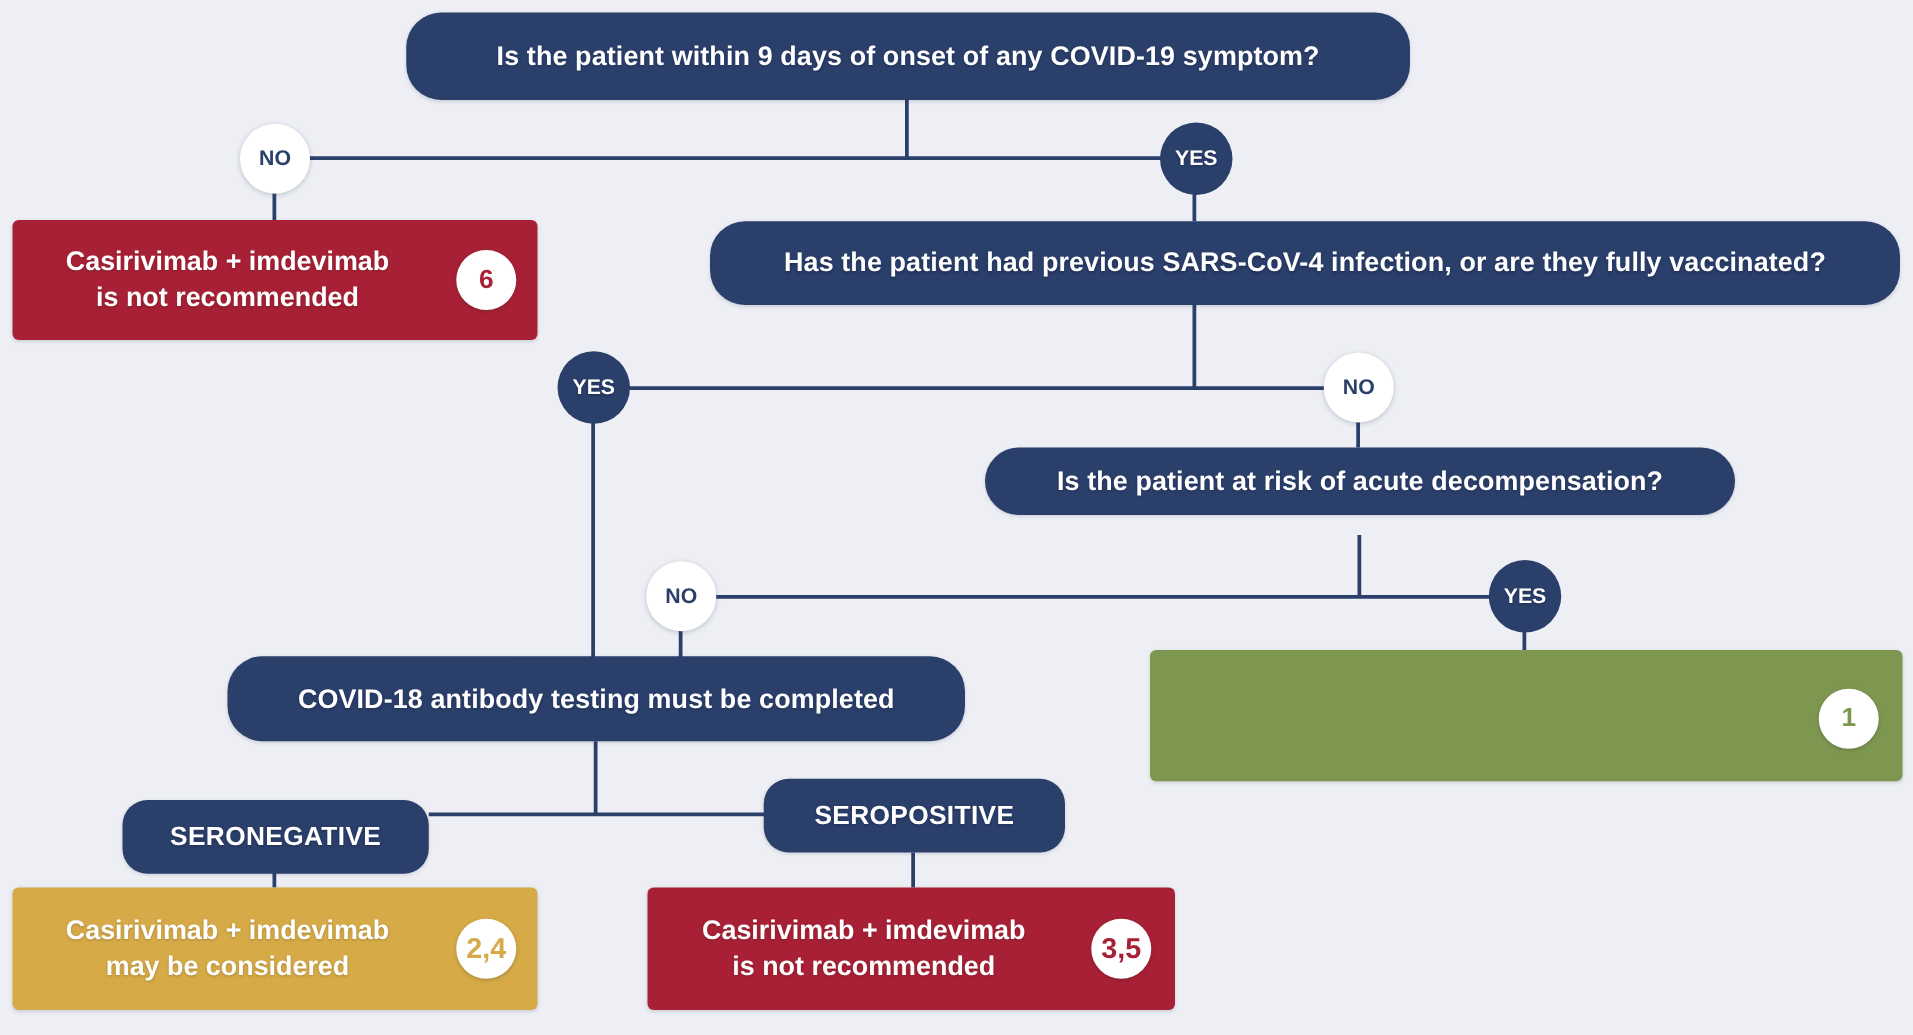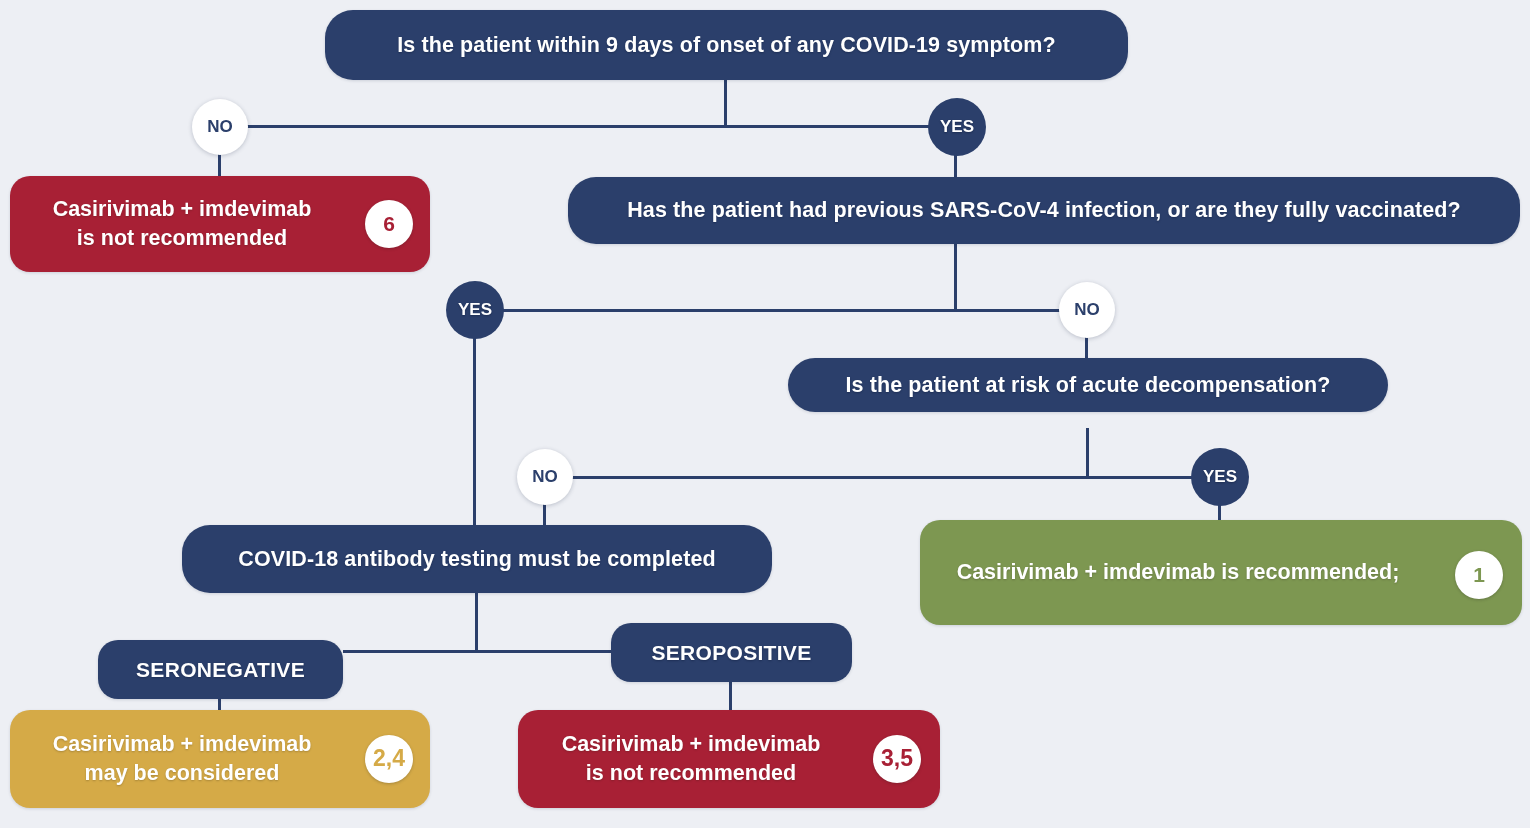--- a/index.html
+++ b/index.html
@@ -48,21 +48,21 @@
   
   .pill{
     border-radius:20px;
     font-size:21px;
     font-weight:700;
     letter-spacing:0.3px;
     text-shadow:0 1px 2px rgba(10,20,45,0.35);
   }
   
   .outcome{
-    border-radius:20px;
+    border-radius:5px;
     font-size:21.5px;
     font-weight:700;
     line-height:1.36;
   }
   .outcome.red{background:var(--red);}
   .outcome.gold{background:var(--gold);}
   .outcome.green{background:var(--green);}
   .otext{
     position:absolute;
     left:22px;right:98px;top:0;bottom:0;
@@ -166,21 +166,20 @@
 
   <div class="badge white" style="left:517px;top:449px;">
     <span>NO</span>
   </div>
   <div class="badge navy" style="left:1191px;top:448px;">
     <span>YES</span>
   </div>
 
   <div class="box outcome green" style="left:920px;top:520px;width:602px;height:105px;">
     <div class="otext">
-      <span class="l">Casirivimab + imdevimab is recommended;</span>
     </div>
     <div class="ref" style="left:535px;top:31px;">
       <span>1</span>
     </div>
   </div>
 
   <div class="box q" style="left:182px;top:525px;width:590px;height:68px;">
     <span>COVID-18 antibody testing must be completed</span>
   </div>
 

